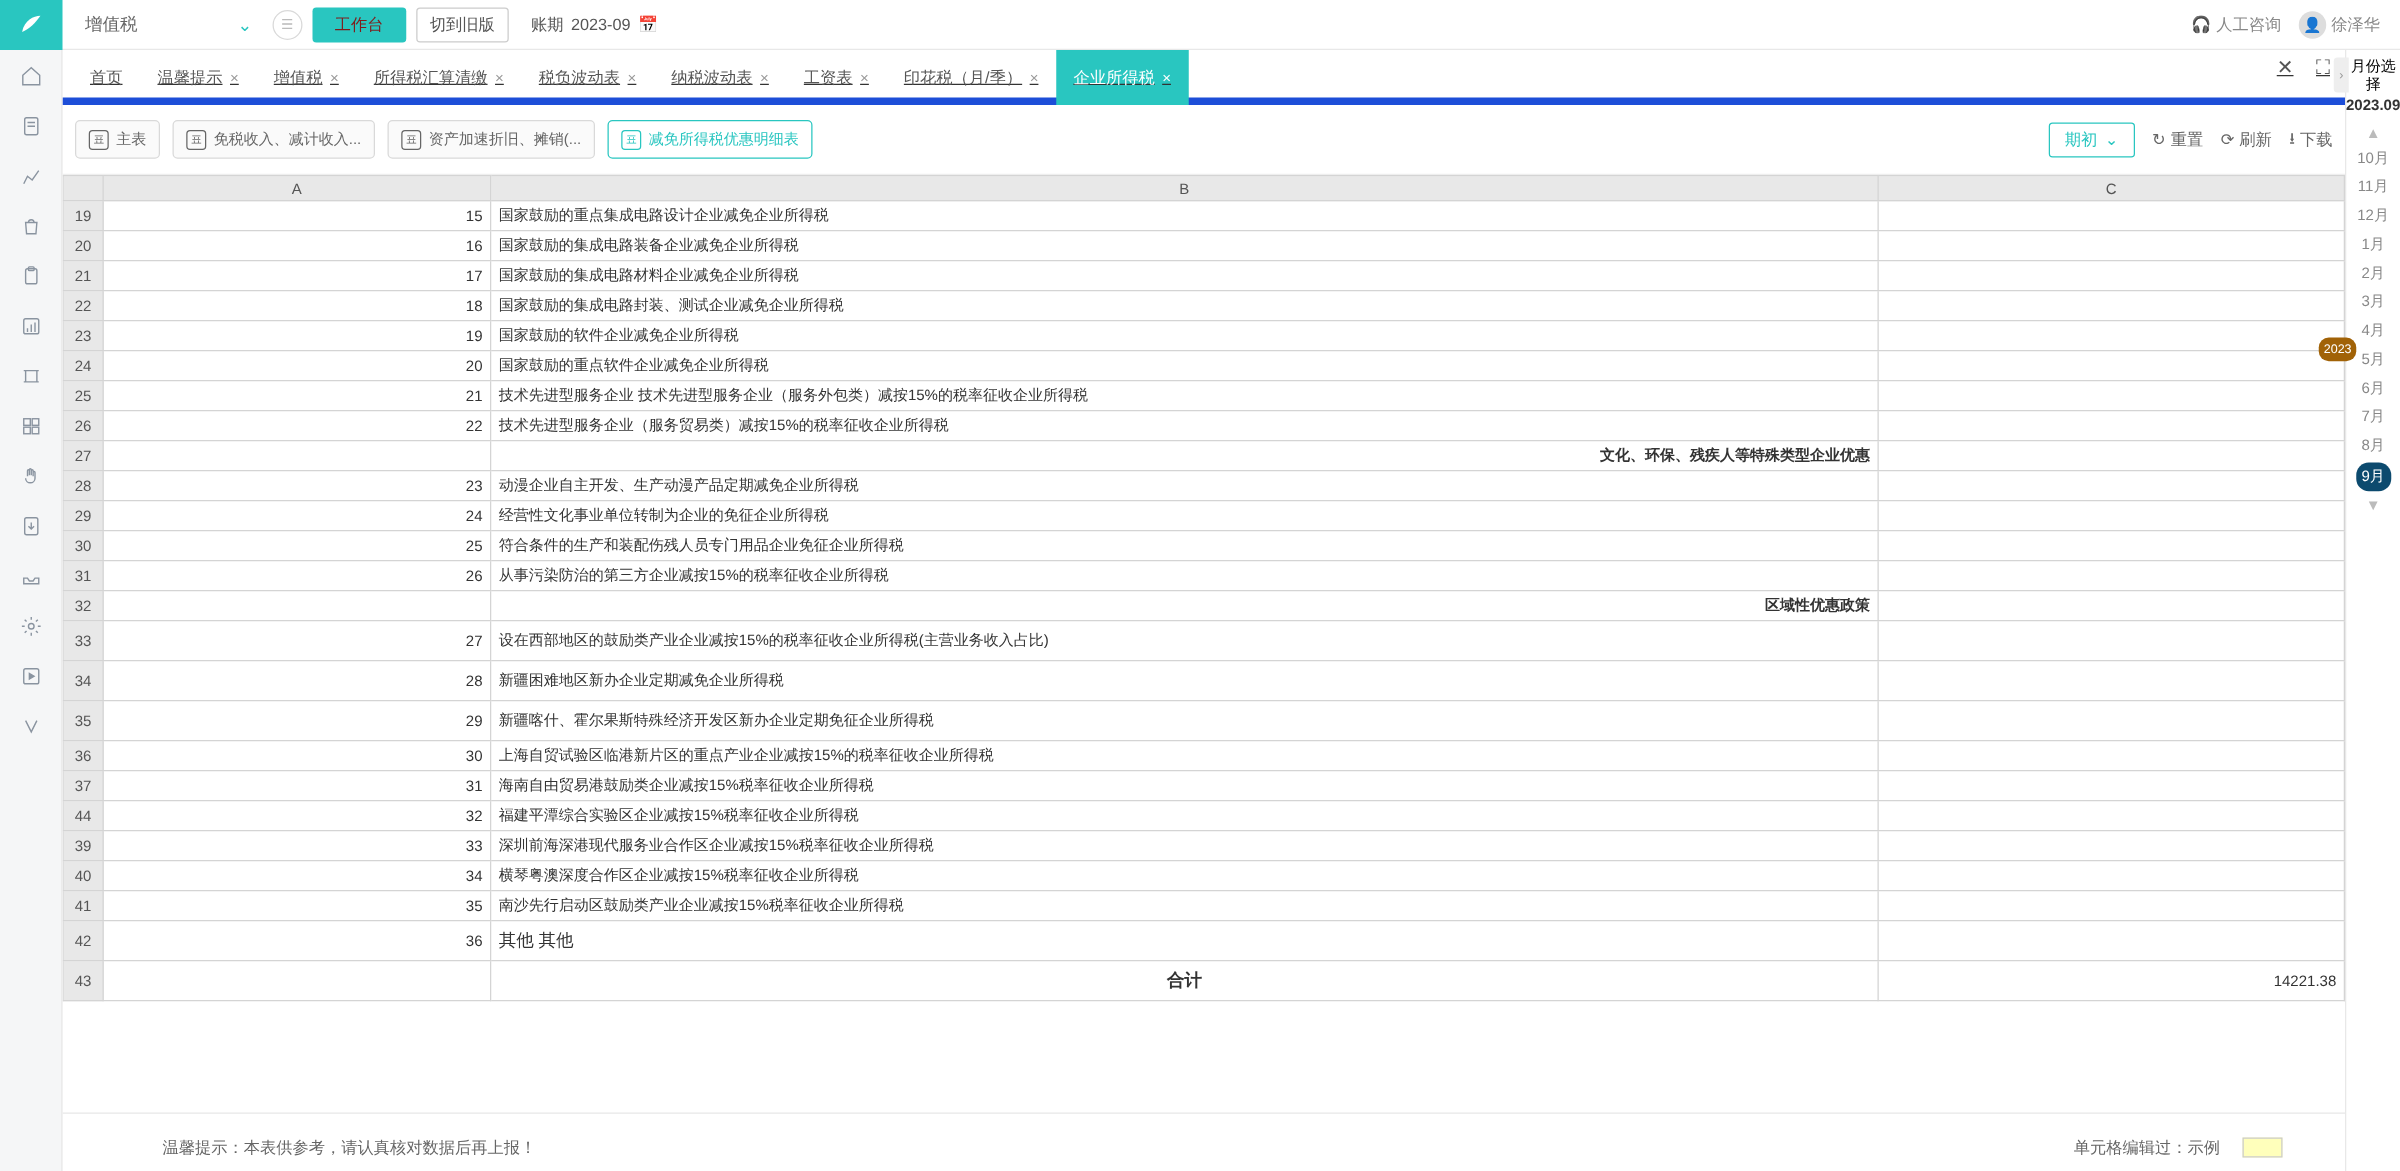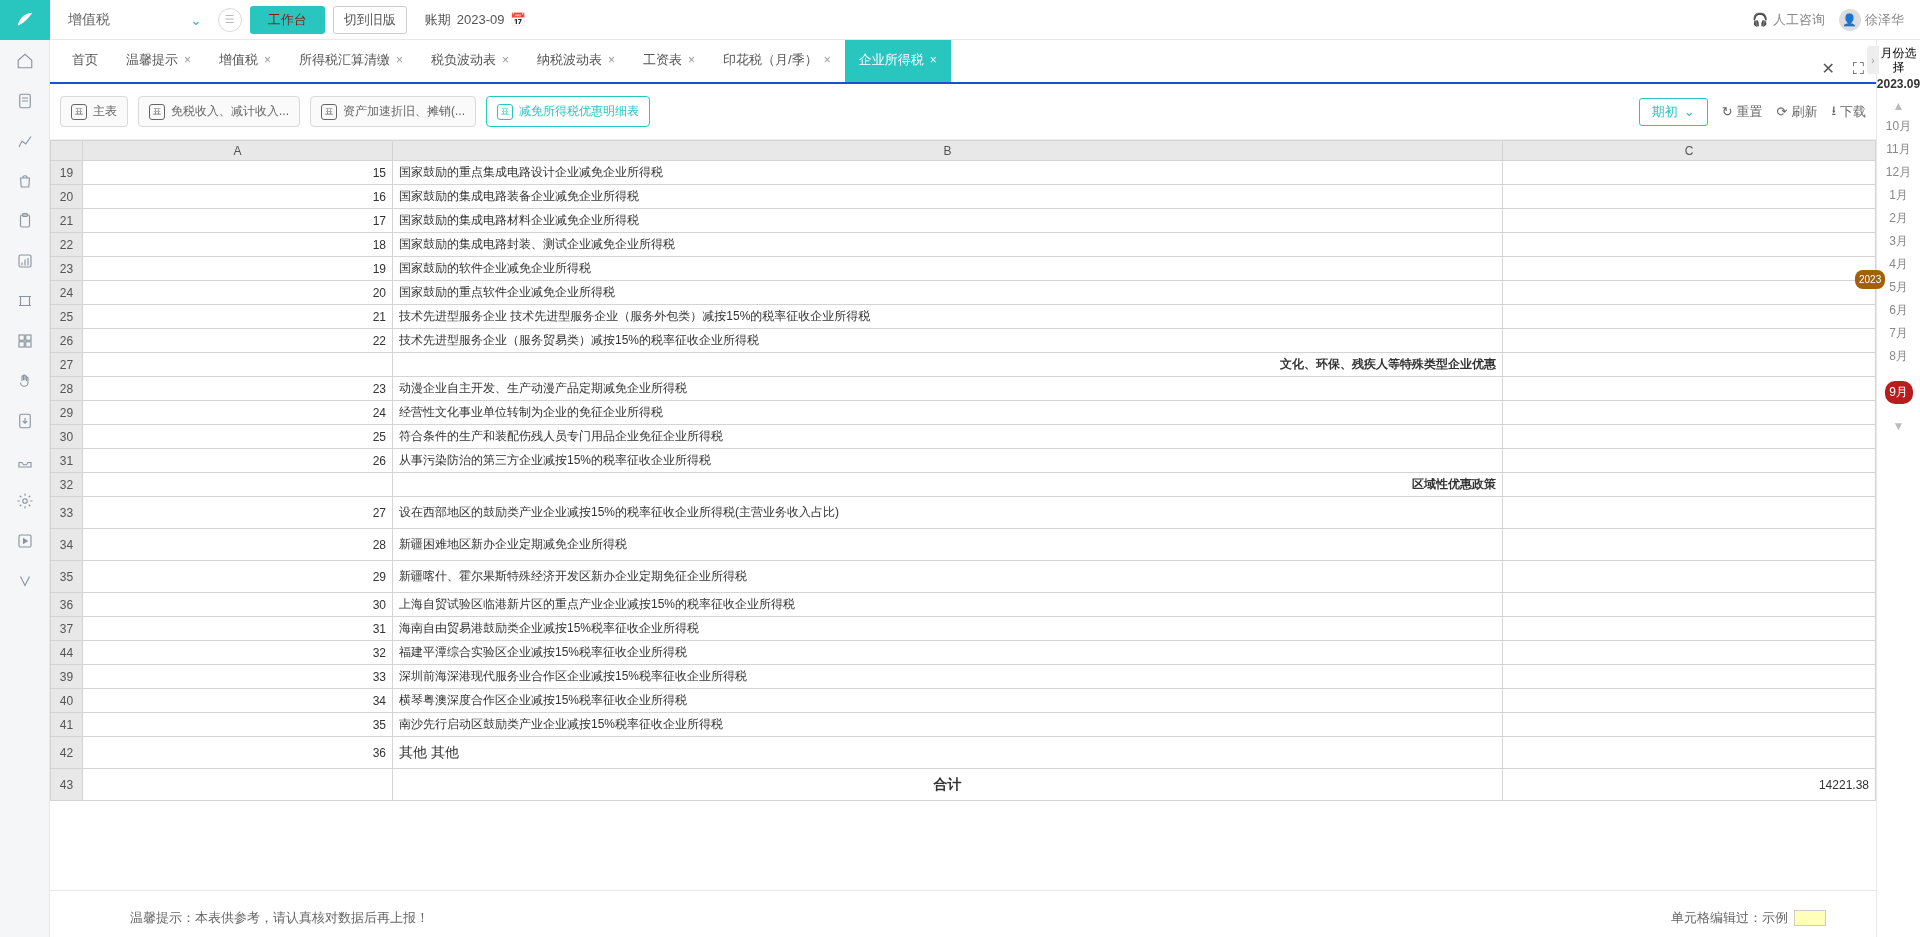--- a/index.html
+++ b/index.html
@@ -27,21 +27,21 @@
 
 
 .left-sidebar { width: 50px; background: #f5f6f7; border-right: 1px solid #e8e8e8; display: flex; flex-direction: column; align-items: center; padding-top: 10px; gap: 18px; }
 .sb-icon { width: 22px; height: 22px; color: #8a94a0; cursor: pointer; display: flex; align-items: center; justify-content: center; }
 .sb-icon svg { width: 18px; height: 18px; stroke: currentColor; fill: none; stroke-width: 1.5; }
 
 
 .content { flex: 1; display: flex; flex-direction: column; overflow: hidden; position: relative; }
 
 
-.tabs-bar { display: flex; align-items: flex-end; border-bottom: 2px solid #1d4ed8; height: 44px; padding-left: 8px; }
+.tabs-bar { display: flex; align-items: flex-start; border-bottom: 6px solid #1d4ed8; height: 44px; padding-left: 8px; text-decoration: underline; }
 .tab { display: flex; align-items: center; padding: 0 14px; height: 44px; color: #555; cursor: pointer; gap: 6px; font-size: 13px; }
 .tab.active { background: #29c6c0; color: #fff; }
 .tab .close { font-size: 12px; color: #999; cursor: pointer; }
 .tab.active .close { color: #fff; }
 .tabs-end { margin-left: auto; display: flex; align-items: center; gap: 10px; padding-right: 8px; }
 .tabs-end .x { cursor: pointer; font-size: 16px; color: #555; padding: 4px; }
 
 
 .sub-tabs { display: flex; align-items: center; gap: 10px; padding: 12px 10px; border-bottom: 1px solid #eee; }
 .sub-tab { display: flex; align-items: center; gap: 6px; padding: 6px 10px; border: 1px solid #d9d9d9; border-radius: 4px; background: #fafafa; color: #666; cursor: pointer; font-size: 12px; }
@@ -62,30 +62,30 @@
 .col-b { width: 1110px; }
 .col-c { width: auto; }
 .cell { padding: 3px 6px; height: 20px; color: #333; }
 .cell.center { text-align: right; }
 .cell.tall { height: 32px; }
 .cell.bold { font-weight: bold; }
 .cell.right { text-align: right; }
 
 
 .footer { border-top: 1px solid #e8e8e8; padding: 18px 10px 10px 80px; display: flex; align-items: center; font-size: 13px; color: #666; }
-.footer-right { margin-left: auto; display: flex; align-items: center; gap: 6px; padding-right: 40px; }
+.footer-right { margin-left: auto; display: flex; align-items: center; gap: 18px; padding-right: 40px; }
 .color-swatch { width: 32px; height: 16px; background: #ffffbb; border: 1px solid #ccc; }
 
 
 .month-panel { width: 44px; background: #fff; border-left: 1px solid #e8e8e8; display: flex; flex-direction: column; align-items: center; padding-top: 6px; font-size: 12px; position: relative; }
 .mp-title { font-size: 12px; color: #000000; text-align: center; line-height: 1.2; }
 .mp-cur { font-weight: bold; font-size: 12px; margin: 2px 0 6px; }
 .mp-arrow { color: #bbb; cursor: pointer; margin: 2px 0; }
 .mp-month { color: #888; padding: 3px 0; cursor: pointer; width: 100%; text-align: center; }
-.mp-month.active { background: #b91c1c; color: #fff; border-radius: 10px; width: 28px; margin: 13px auto; }
+.mp-month.active { background: #0c4a6e; color: #fff; border-radius: 10px; width: 28px; margin: 2px auto; }
 .mp-year-badge { position: absolute; left: -22px; top: 230px; background: #a16207; color: #fff; font-size: 10px; padding: 4px 4px; border-radius: 8px; }
 .collapse-handle { position: absolute; left: -10px; top: 6px; width: 12px; height: 28px; background: #eee; border-radius: 3px 0 0 3px; color: #999; display:flex; align-items:center; justify-content:center; cursor:pointer; font-size:10px;}
 </style>
 </head>
 <body>
 
 <div class="app">
 
   <div class="top-header">
     <div class="logo-box">

